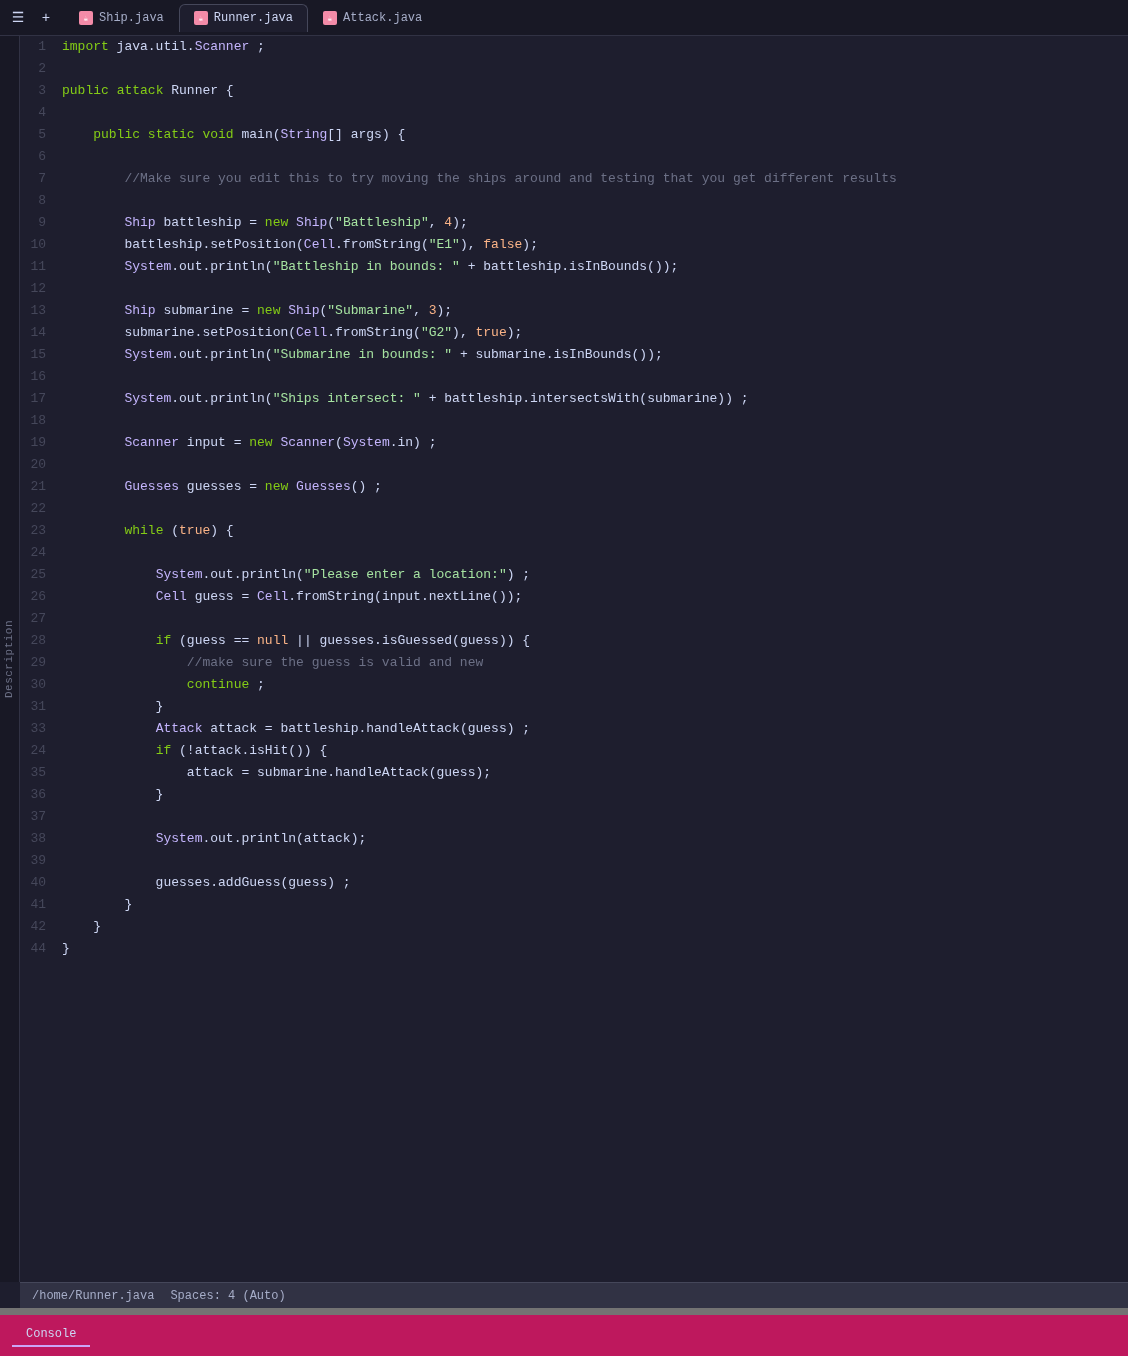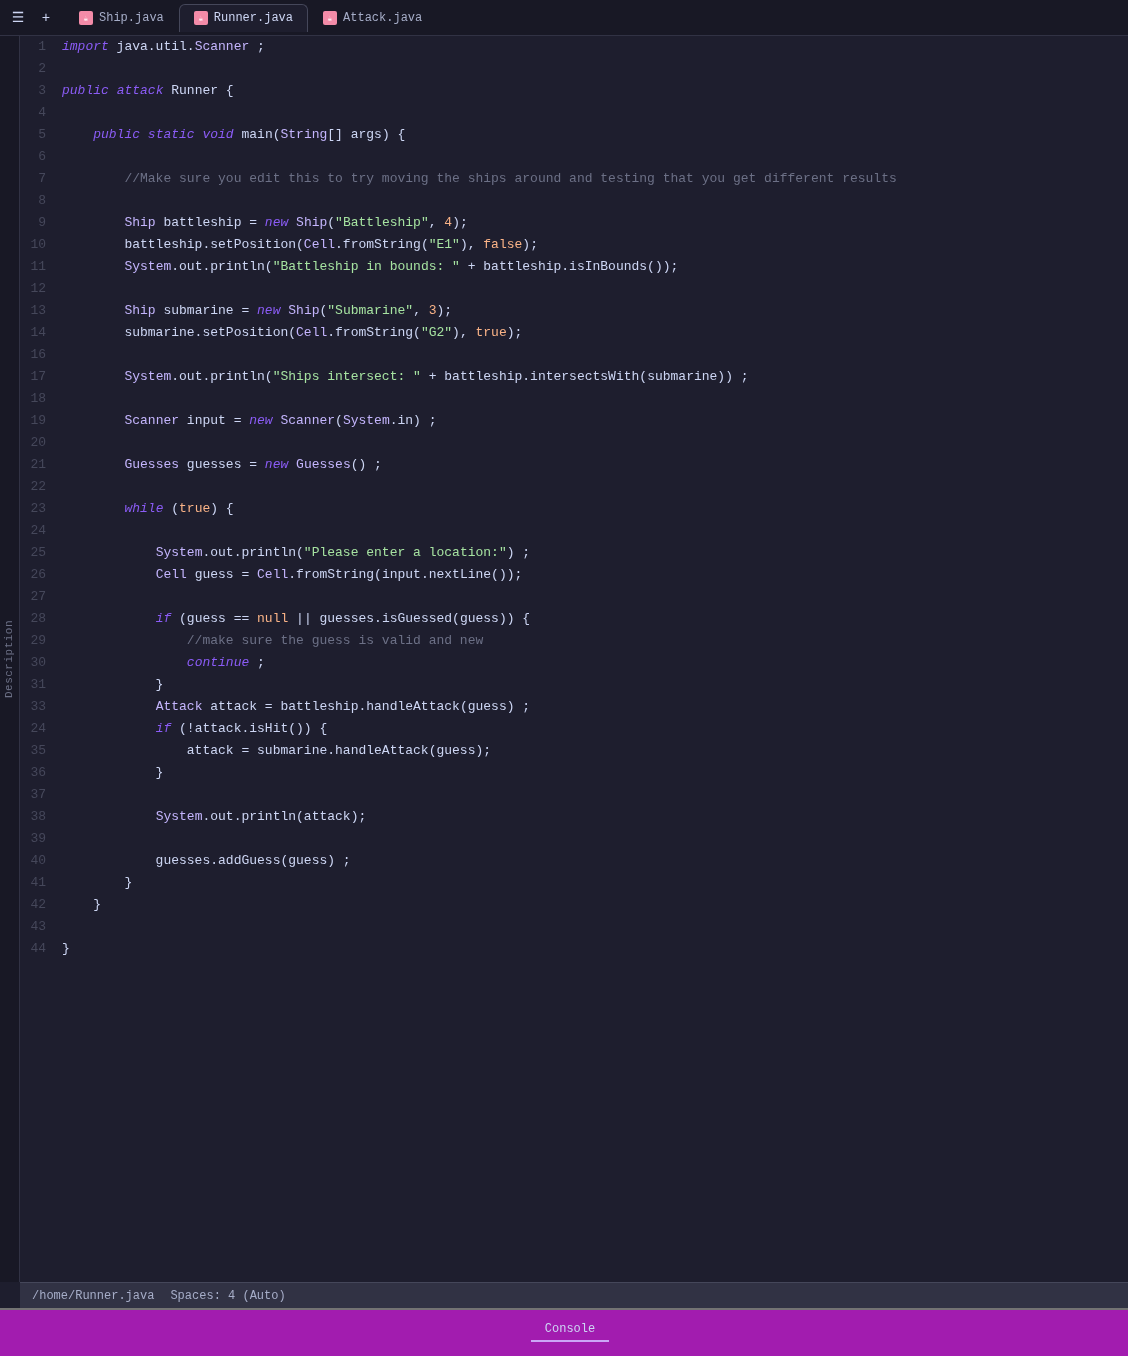--- a/index.html
+++ b/index.html
@@ -150,21 +150,21 @@
       line-height: 22px;
     }
     .line-content {
       flex: 1;
       white-space: pre;
       line-height: 22px;
       font-size: 13px;
     }
 
     
-    .kw { color: #8b5cf6; font-style: italic; }         
+    .kw { color: #84cc16; }         
     .type { color: #c4b5fd; }        
     .string { color: #a6e3a1; }      
     .comment { color: #6c7086; }      
     .num { color: #fab387; }       
     .bool { color: #fab387; }        
 
     
     .status-bar {
       height: 26px;
       background: #313244;
@@ -175,26 +175,25 @@
       color: #a6adc8;
       flex-shrink: 0;
       gap: 16px;
       border-top: 1px solid #45475a;
       margin-left: 20px;
     }
 
     
     .bottom-panel {
       height: 48px;
-      background: #a21caf;
+      background: #be185d;
       display: flex;
       flex-direction: column;
-      border-top: 2px solid #737373;
-      flex-shrink: 0;
-      align-items: center;
+      border-top: 7px solid #737373;
+      flex-shrink: 0;
     }
     .bottom-tabs {
       display: flex;
       padding: 8px 0 0 12px;
       gap: 4px;
     }
     .bottom-tab {
       padding: 4px 14px;
       font-size: 12px;
       color: #cdd6f4;
@@ -285,20 +284,24 @@
         </div>
         <div class="code-line">
           <span class="line-num">13</span>
           <span class="line-content">        <span class="type">Ship</span> submarine = <span class="kw">new</span> <span class="type">Ship</span>(<span class="string">"Submarine"</span>, <span class="num">3</span>);</span>
         </div>
         <div class="code-line">
           <span class="line-num">14</span>
           <span class="line-content">        submarine.setPosition(<span class="type">Cell</span>.fromString(<span class="string">"G2"</span>), <span class="bool">true</span>);</span>
         </div>
         <div class="code-line">
+          <span class="line-num">15</span>
+          <span class="line-content">        <span class="type">System</span>.out.println(<span class="string">"Submarine in bounds: "</span> + submarine.isInBounds());</span>
+        </div>
+        <div class="code-line">
           <span class="line-num">16</span>
           <span class="line-content"></span>
         </div>
         <div class="code-line">
           <span class="line-num">17</span>
           <span class="line-content">        <span class="type">System</span>.out.println(<span class="string">"Ships intersect: "</span> + battleship.intersectsWith(submarine)) ;</span>
         </div>
         <div class="code-line">
           <span class="line-num">18</span>
           <span class="line-content"></span>
@@ -387,24 +390,20 @@
           <span class="line-num">40</span>
           <span class="line-content">            guesses.addGuess(guess) ;</span>
         </div>
         <div class="code-line">
           <span class="line-num">41</span>
           <span class="line-content">        }</span>
         </div>
         <div class="code-line">
           <span class="line-num">42</span>
           <span class="line-content">    }</span>
-        </div>
-        <div class="code-line">
-          <span class="line-num">43</span>
-          <span class="line-content"></span>
         </div>
         <div class="code-line">
           <span class="line-num">44</span>
           <span class="line-content">}</span>
         </div>
       </div>
   </div>
 
 </div>
 

